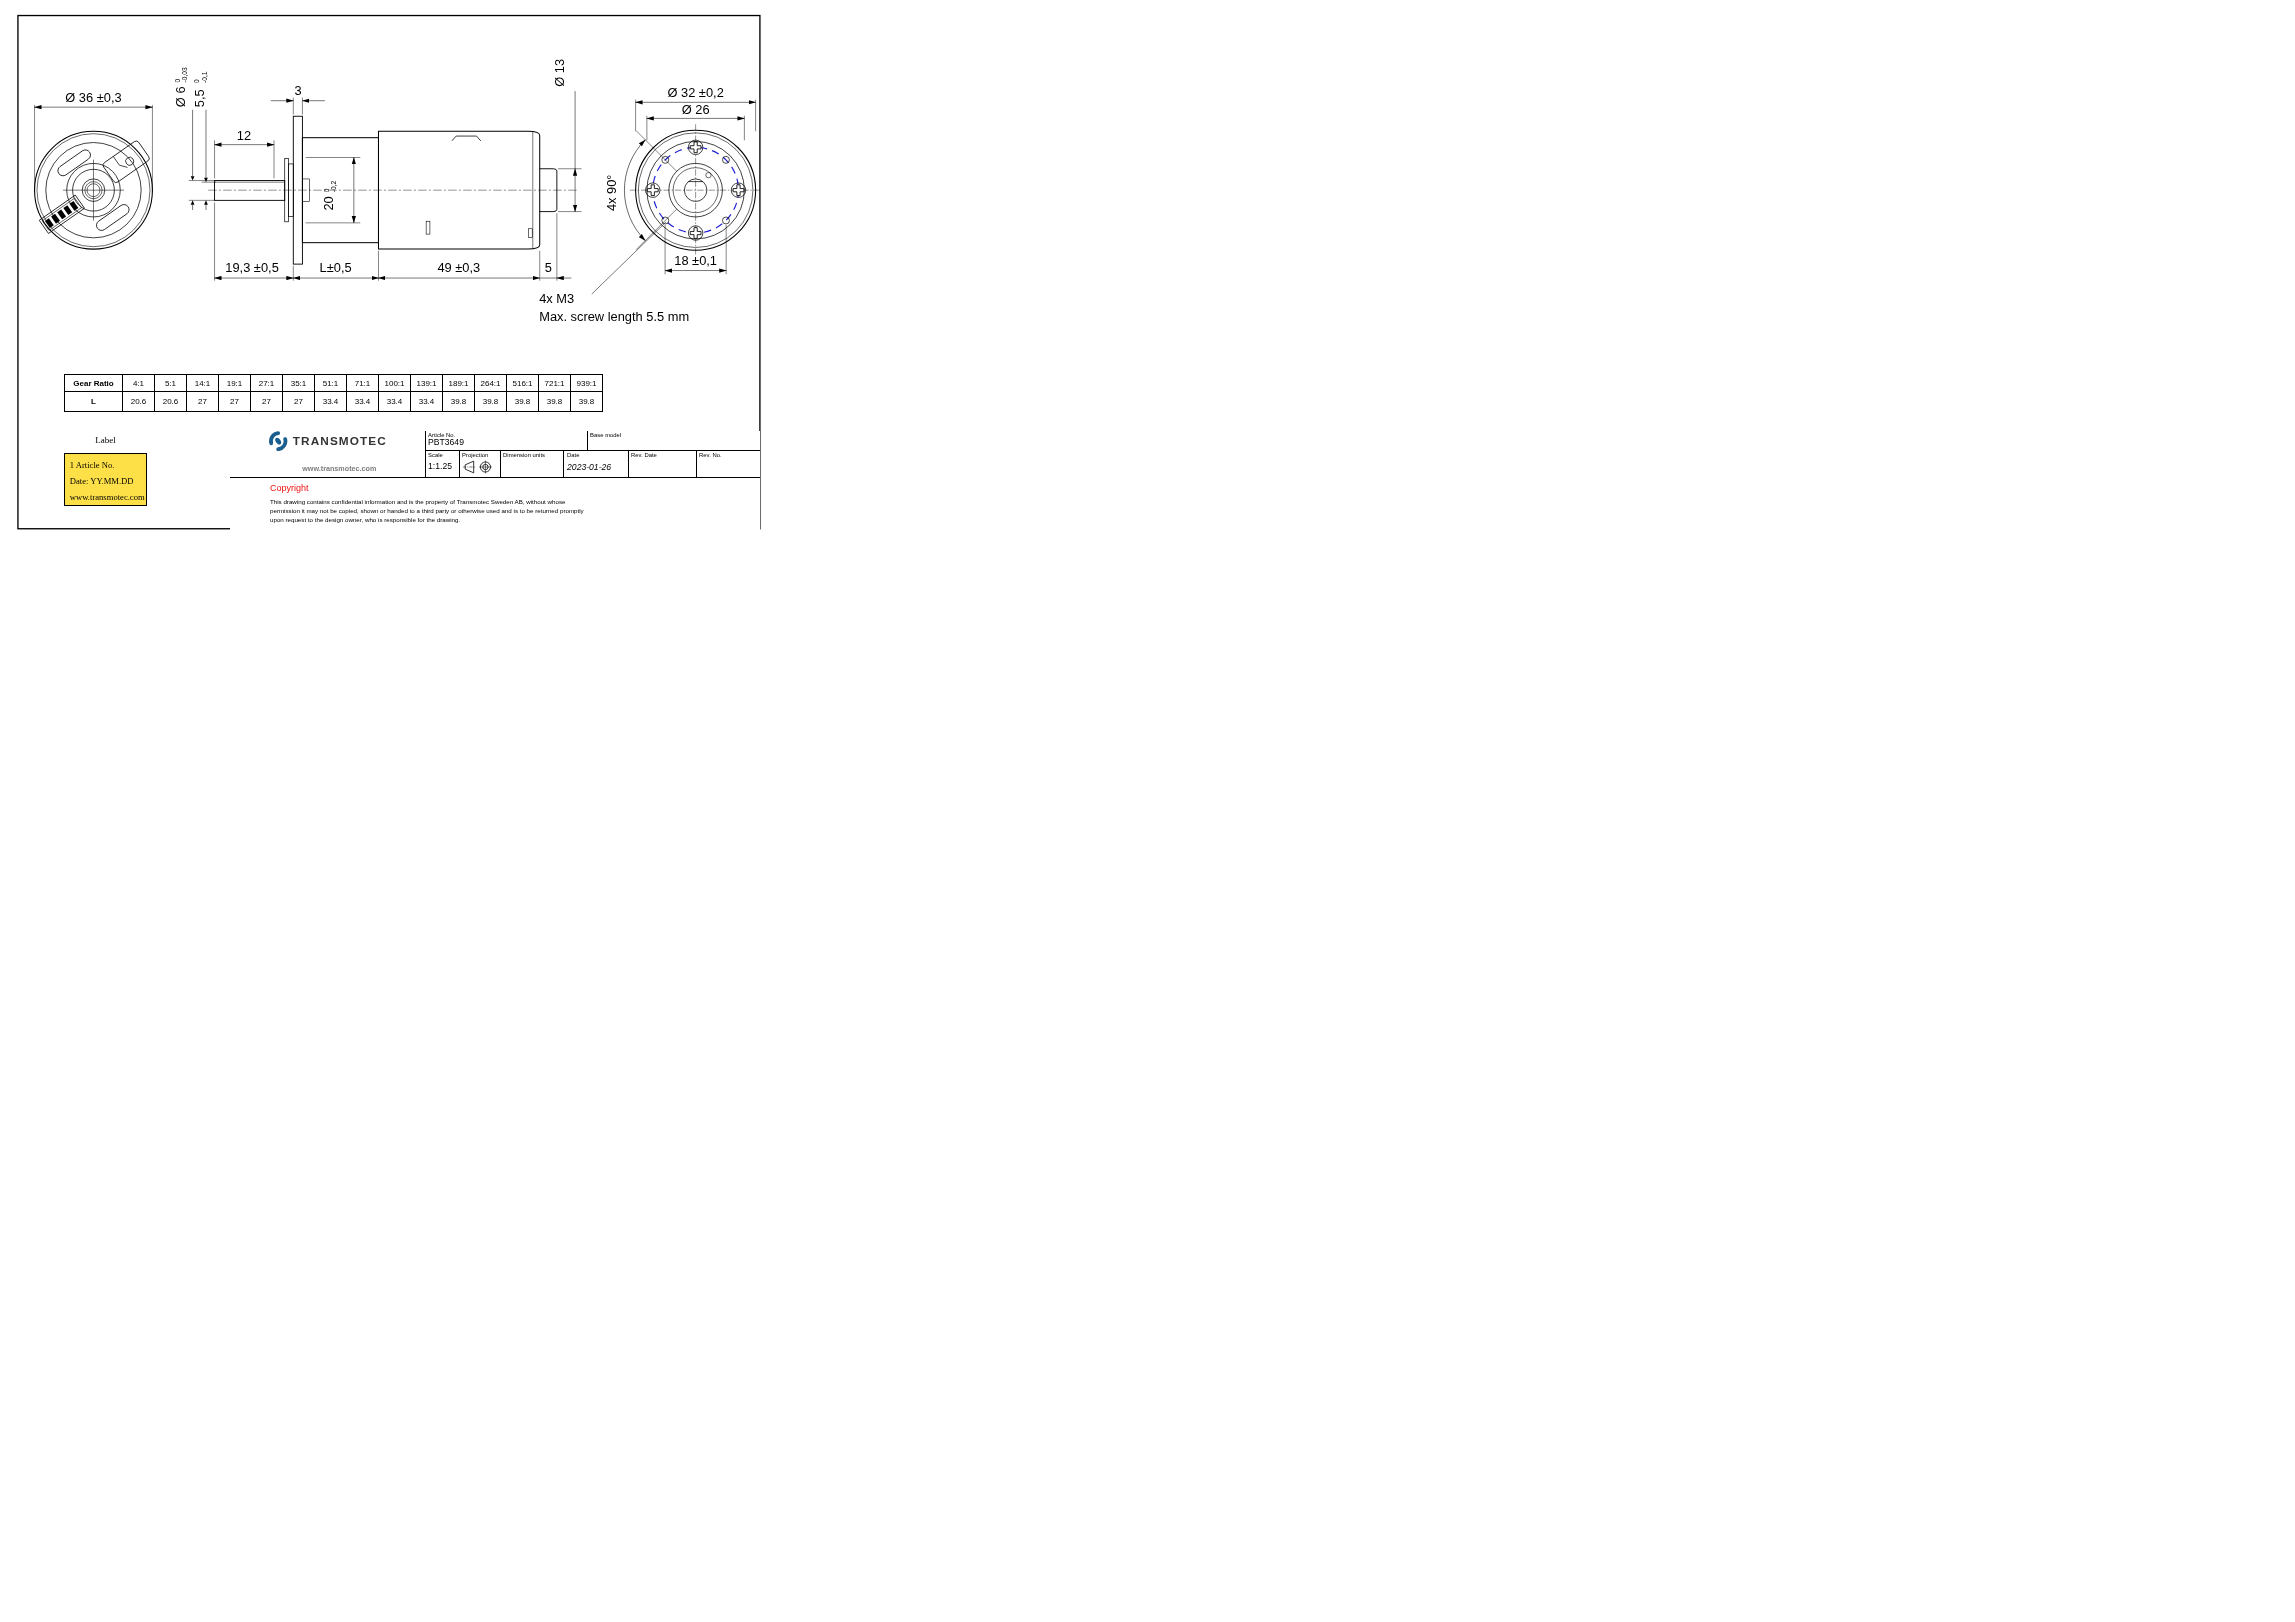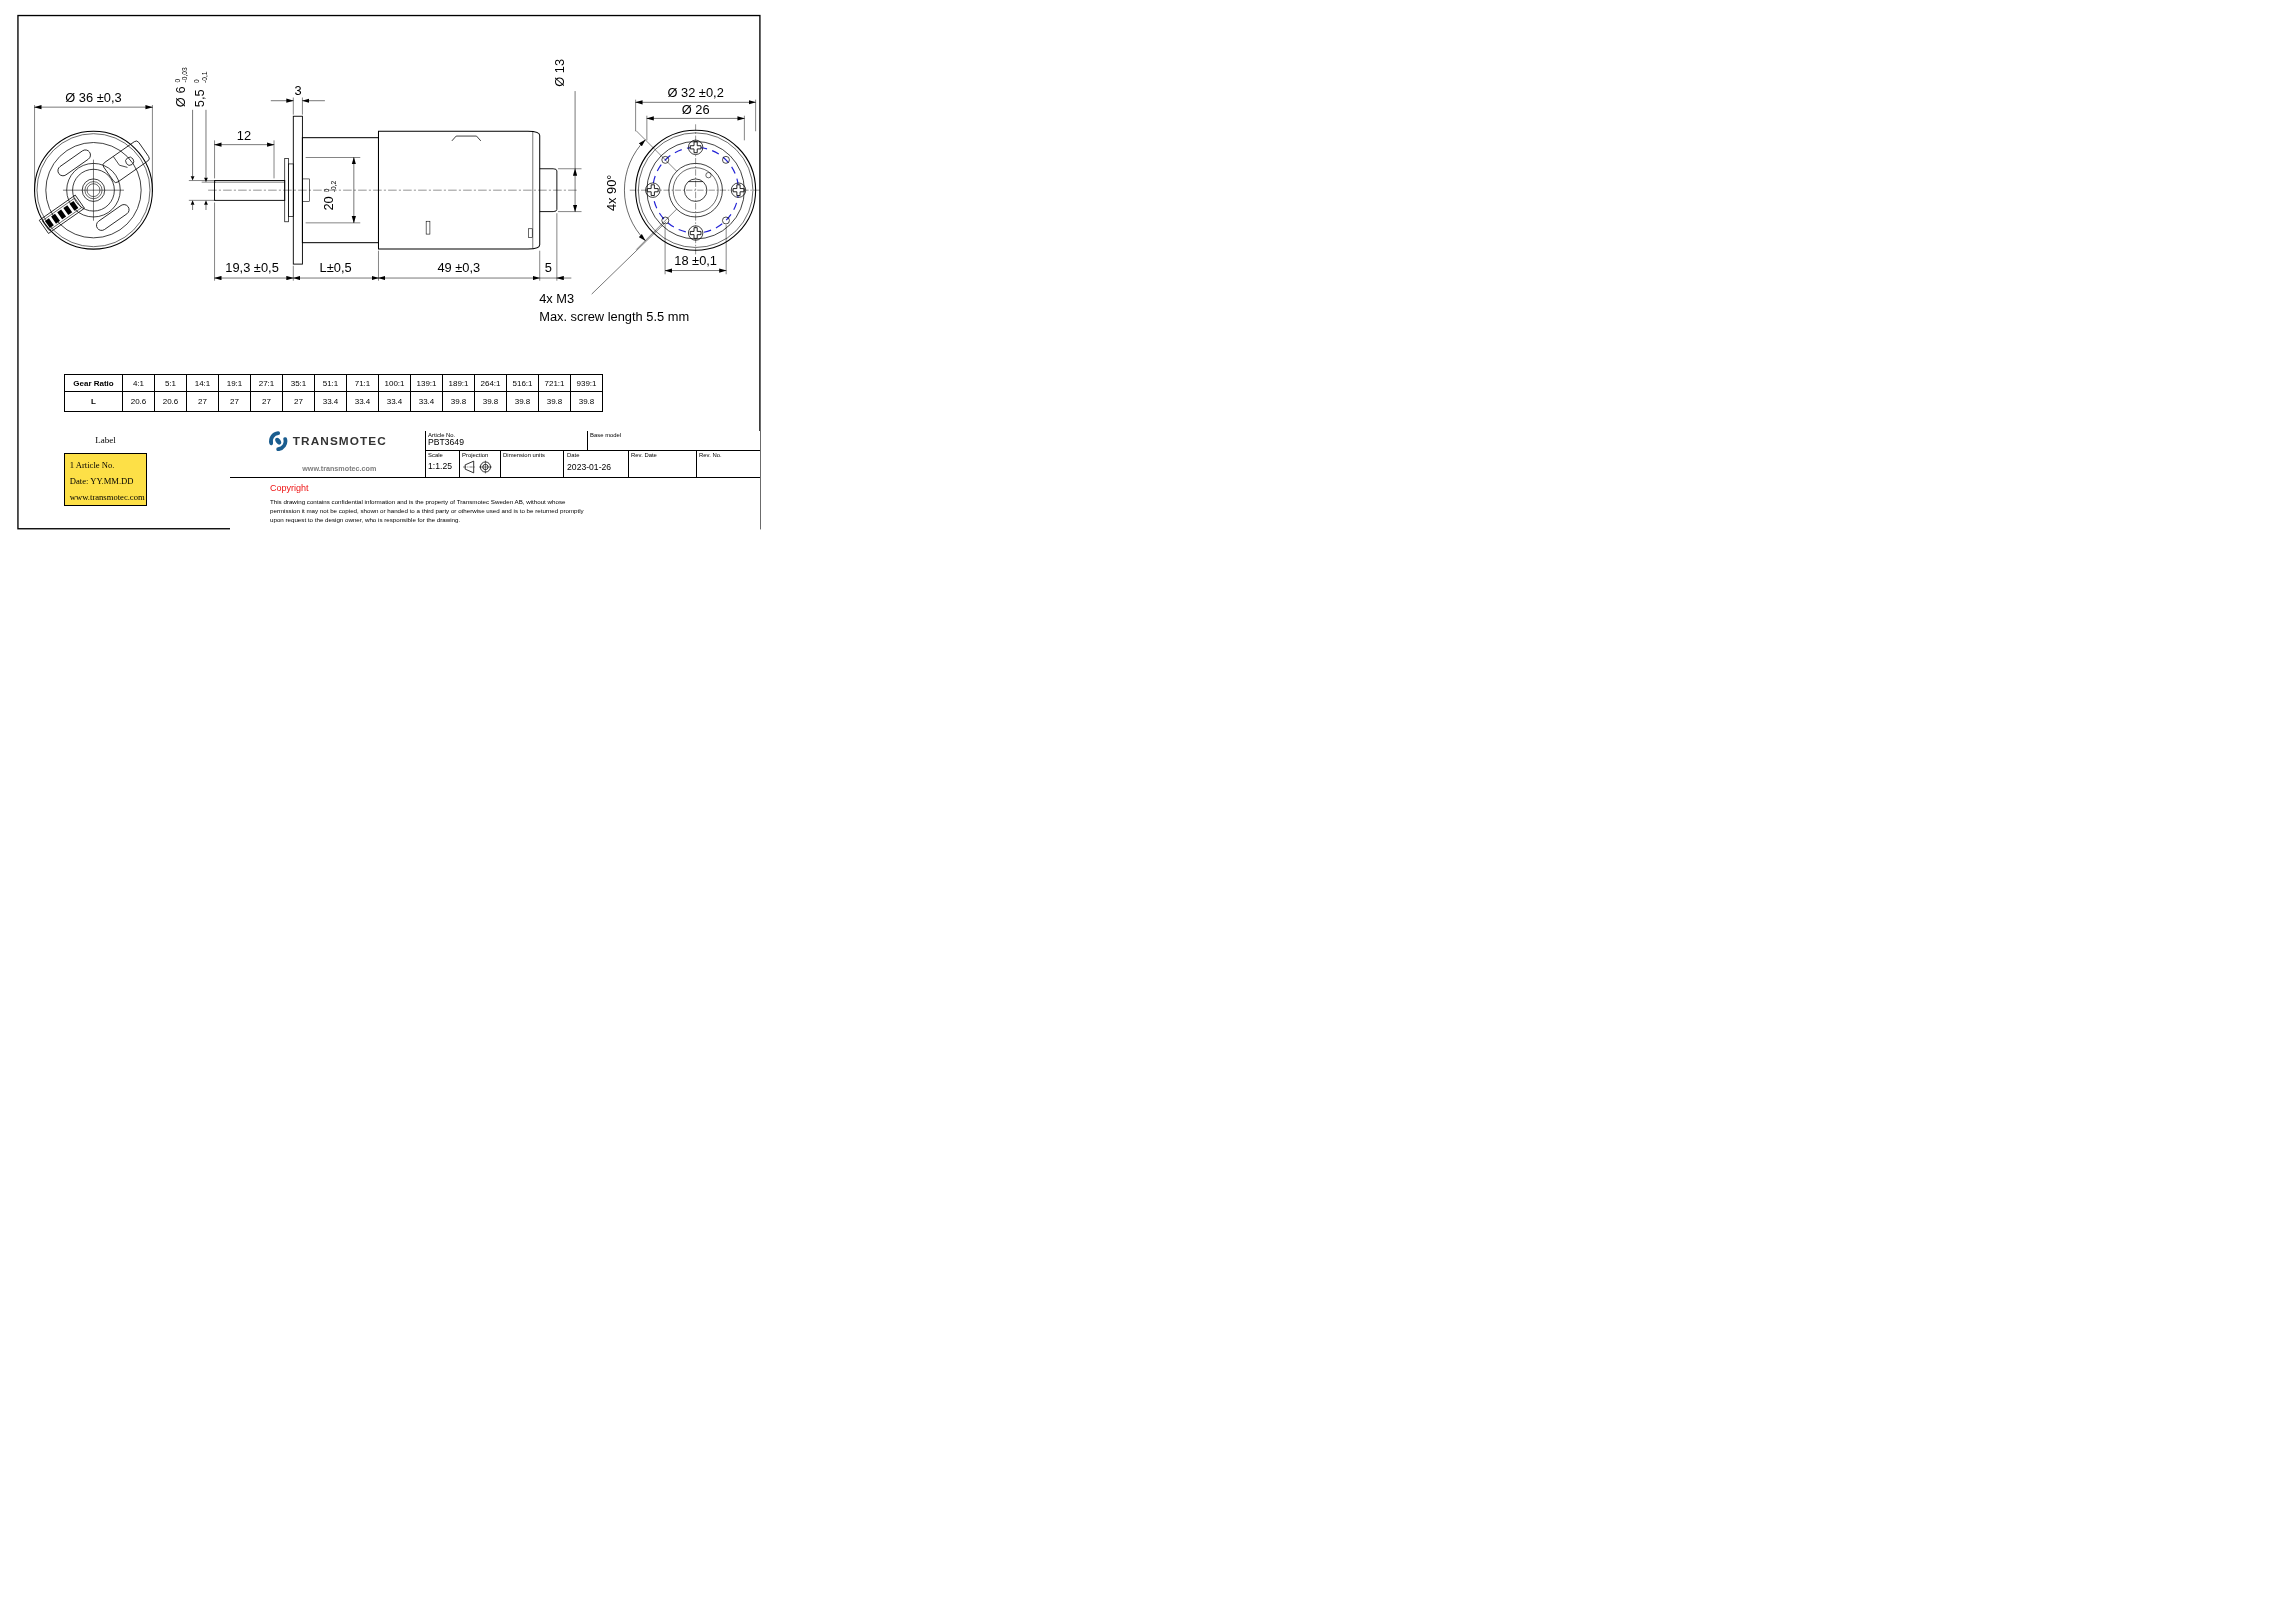--- a/index.html
+++ b/index.html
@@ -356,21 +356,21 @@
     <line x1="30" y1="15" x2="54" y2="15" stroke="#000" stroke-width="1"></line>
     <line x1="42" y1="3" x2="42" y2="27" stroke="#000" stroke-width="1"></line>
   </svg>
 </div>
 <div class="tbcell" style="left:501px;top:451px;width:63px;height:26px;border-right:1.1px solid #000;">
   <div class="tb-label">Dimension units</div>
   <div class="tb-value" style="margin-top:20px;font-style:italic;">mm</div>
 </div>
 <div class="tbcell" style="left:565px;top:451px;width:64px;height:26px;border-right:1.1px solid #000;">
   <div class="tb-label">Date</div>
-  <div class="tb-value" style="margin-top:5px;">2023-01-26</div>
+  <div class="tb-value" style="margin-top:5px;font-style:italic;">2023-01-26</div>
 </div>
 <div class="tbcell" style="left:629px;top:451px;width:68px;height:26px;border-right:1.1px solid #000;">
   <div class="tb-label">Rev. Date</div>
 </div>
 <div class="tbcell" style="left:697px;top:451px;width:63px;height:26px;">
   <div class="tb-label">Rev. No.</div>
 </div>
 
 <div class="tbcell" id="copyright-area" style="left:230px;top:477px;width:530px;height:53px;border-top:1.3px solid #000;">
   <h3 id="copyright-title">Copyright</h3>

